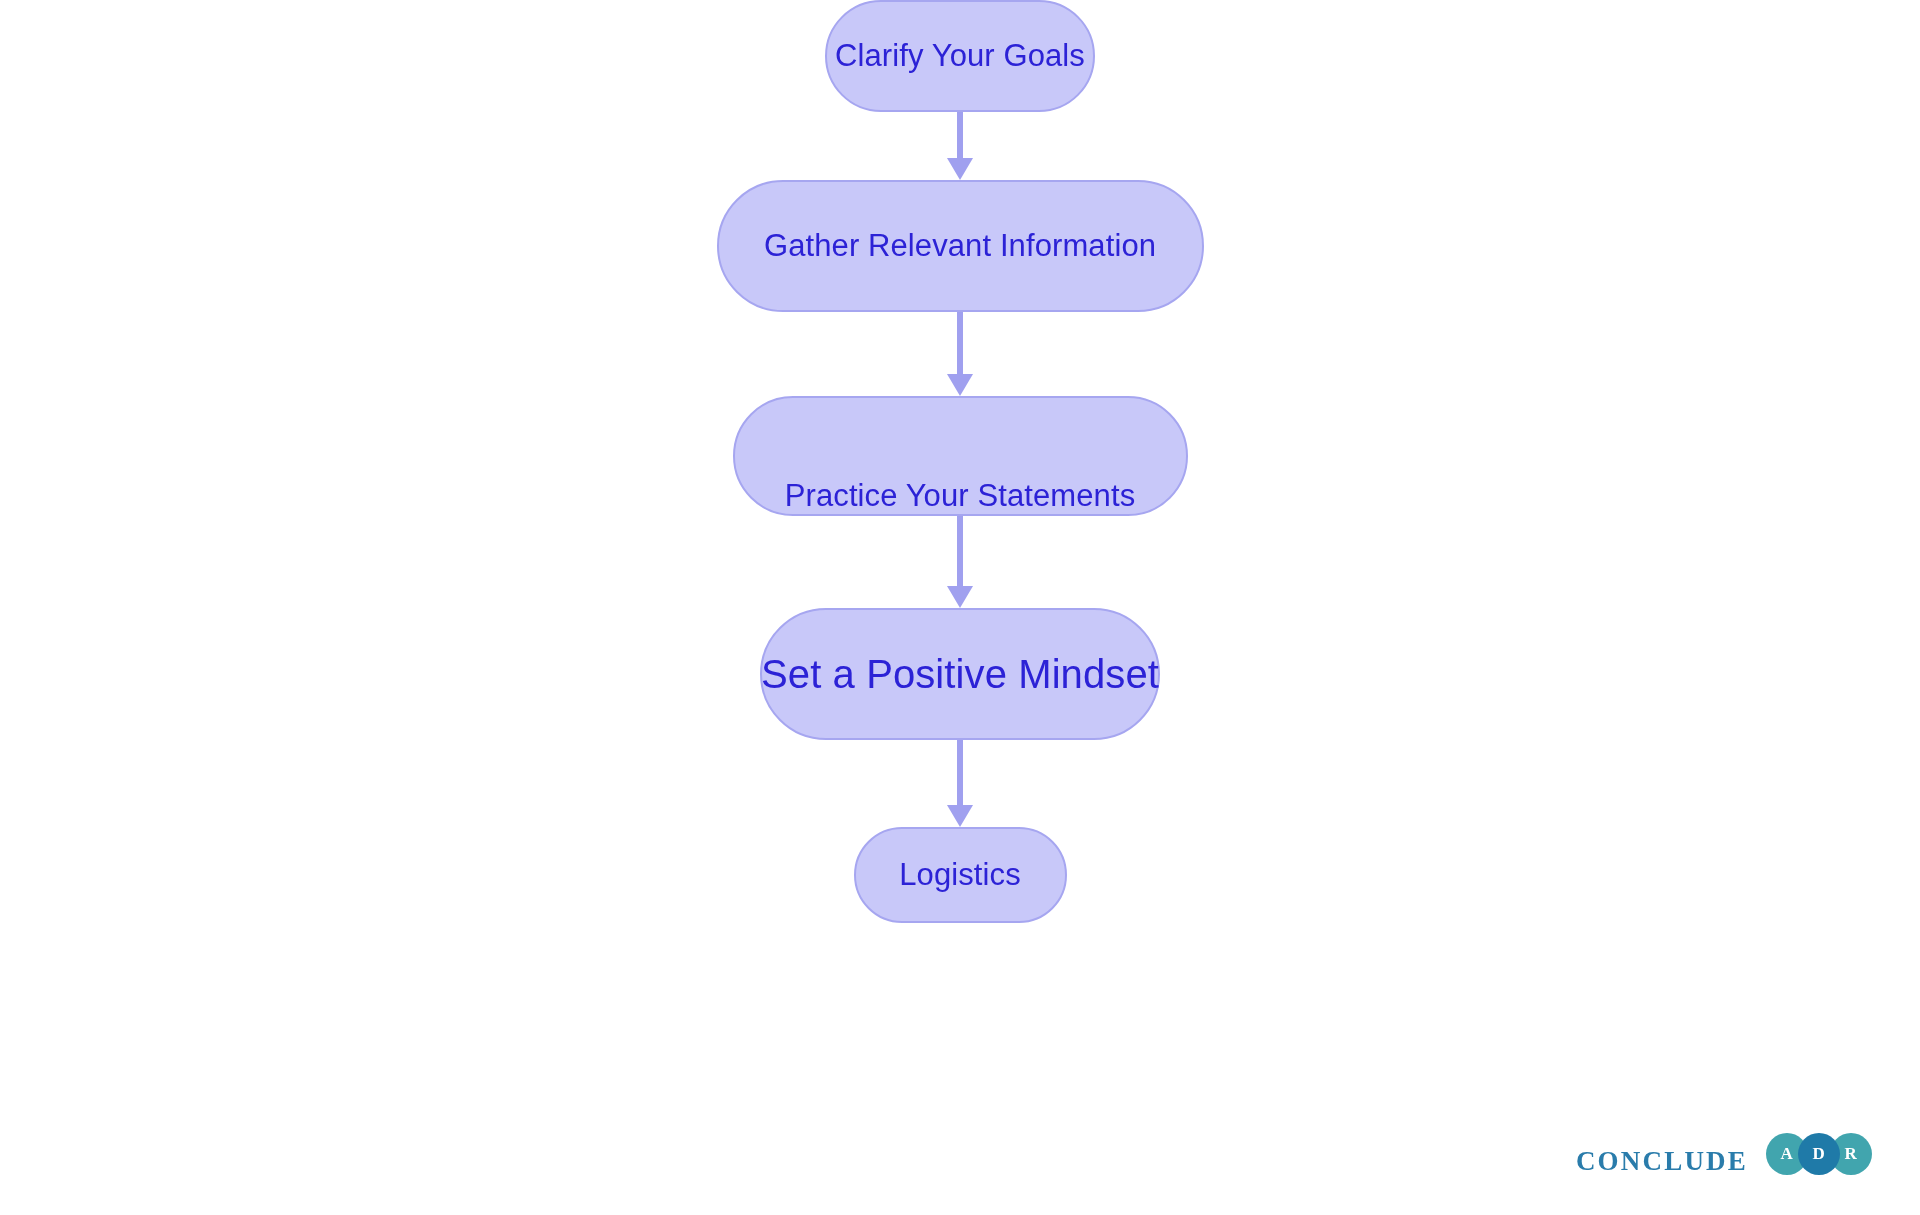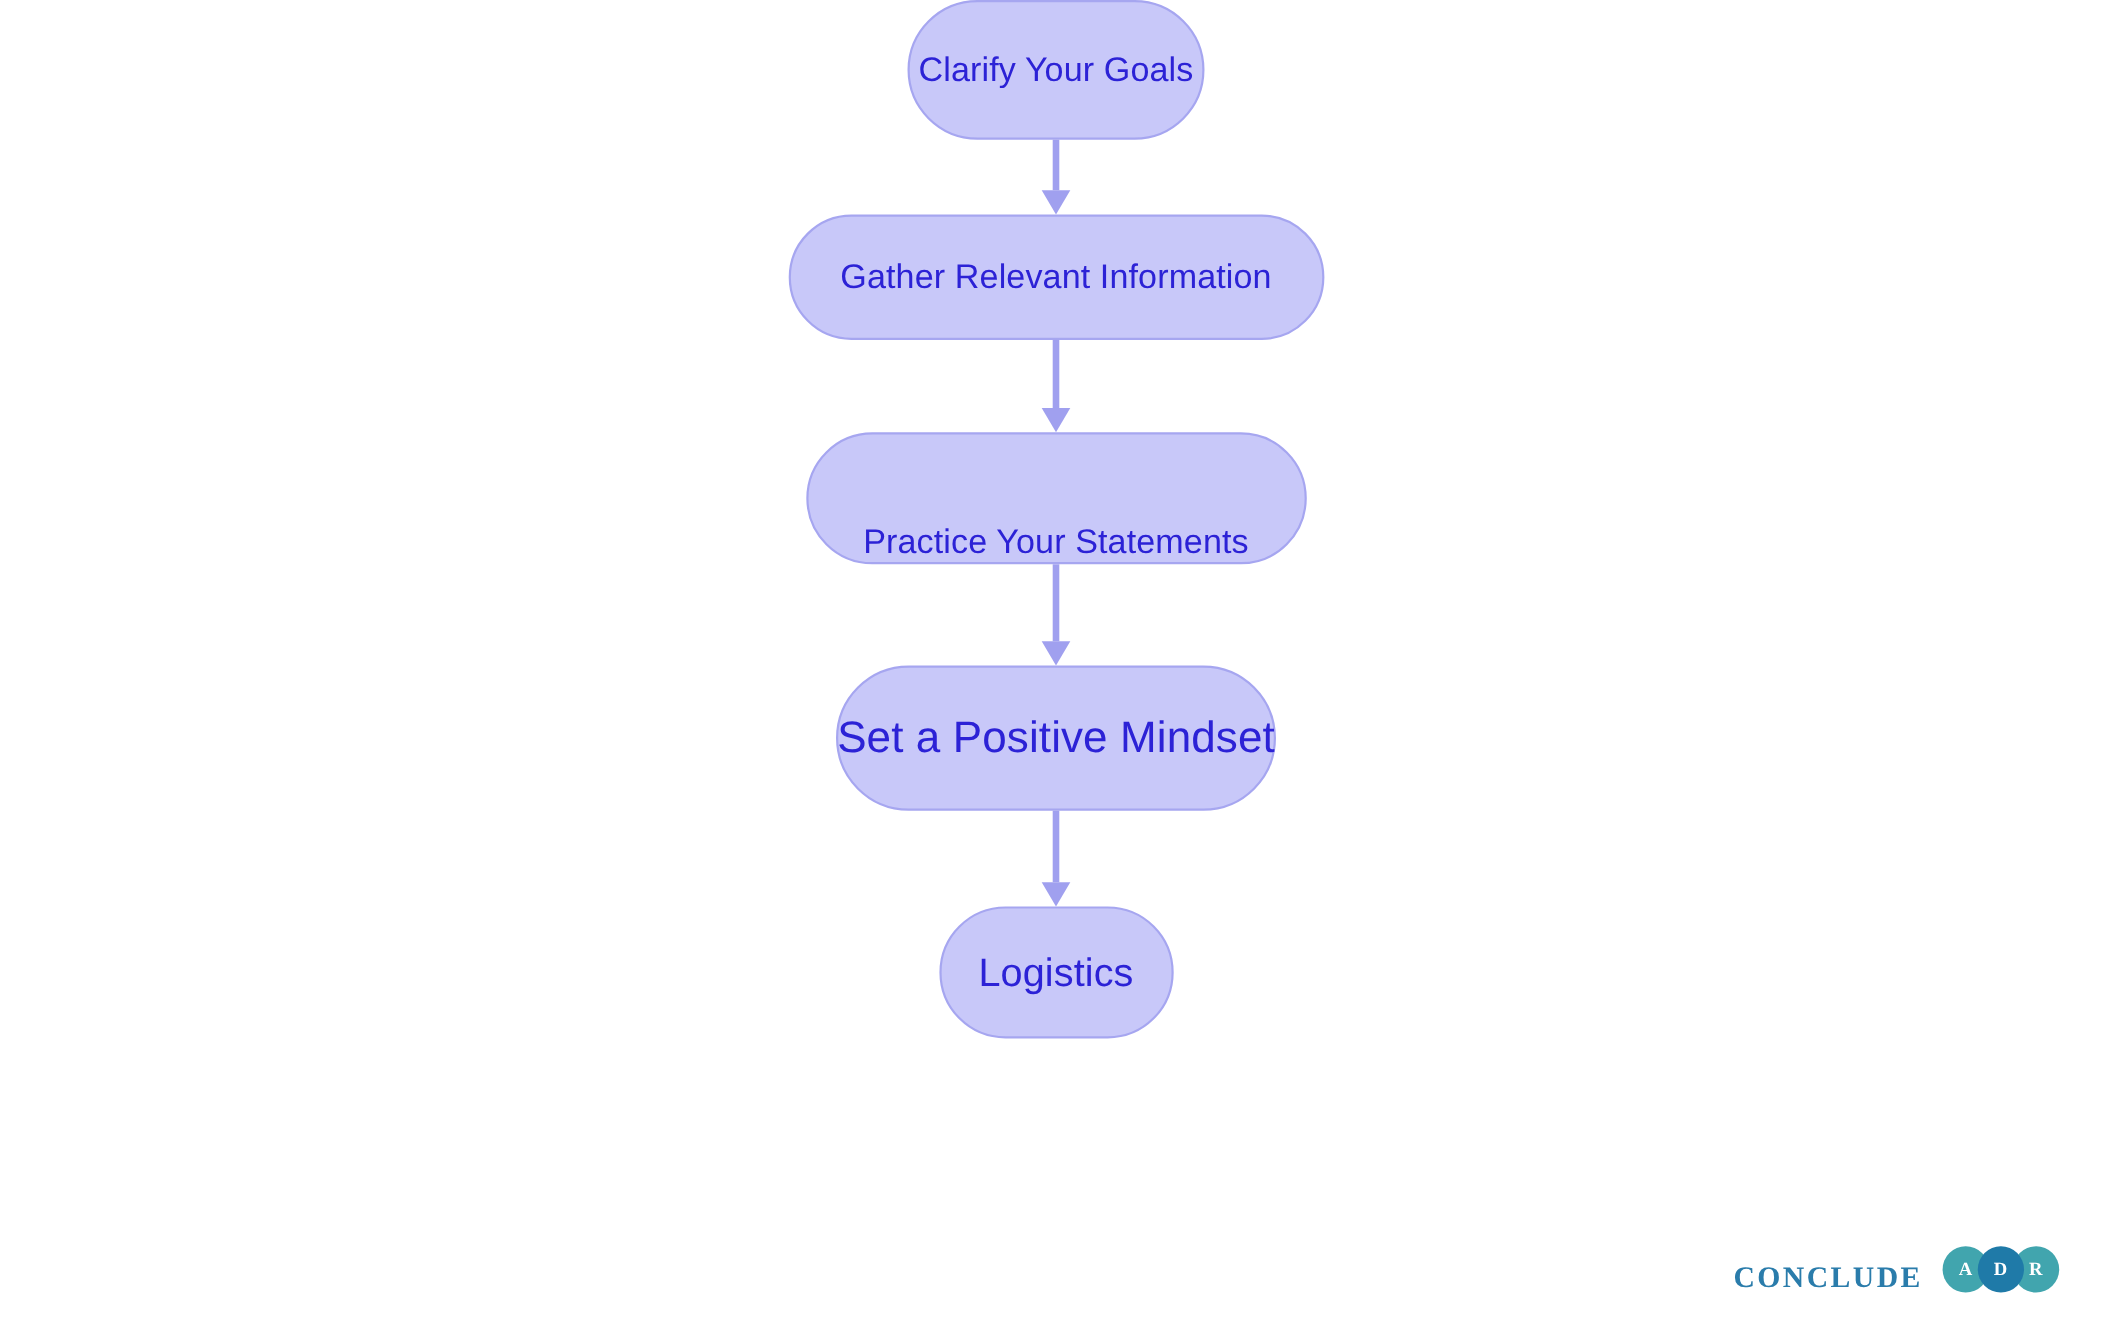--- a/index.html
+++ b/index.html
@@ -46,25 +46,25 @@
     justify-content: center;
     text-align: center;
     font-family: "Liberation Sans", sans-serif;
     font-weight: 400;
     letter-spacing: .1px;
     white-space: nowrap;
     user-select: none;
   }
 
   
-  .node-0 { width: 270px; height: 127px; font-size: 31px; }
-  .node-1 { width: 487px; height: 114px; font-size: 31px; }
+  .node-0 { width: 270px; height: 112px; font-size: 31px; }
+  .node-1 { width: 487px; height: 132px; font-size: 31px; }
   .node-2 { width: 455px; height: 120px; font-size: 31px; align-items: flex-end; }
   .node-3 { width: 400px; height: 132px; font-size: 40px; }
-  .node-4 { width: 213px; height: 120px; font-size: 36px; }
+  .node-4 { width: 213px; height: 96px; font-size: 31px; }
 
   
   .connector {
     position: relative;
     width: 26px;
     display: flex;
     flex-direction: column;
     align-items: center;
   }
   .connector .stem {

